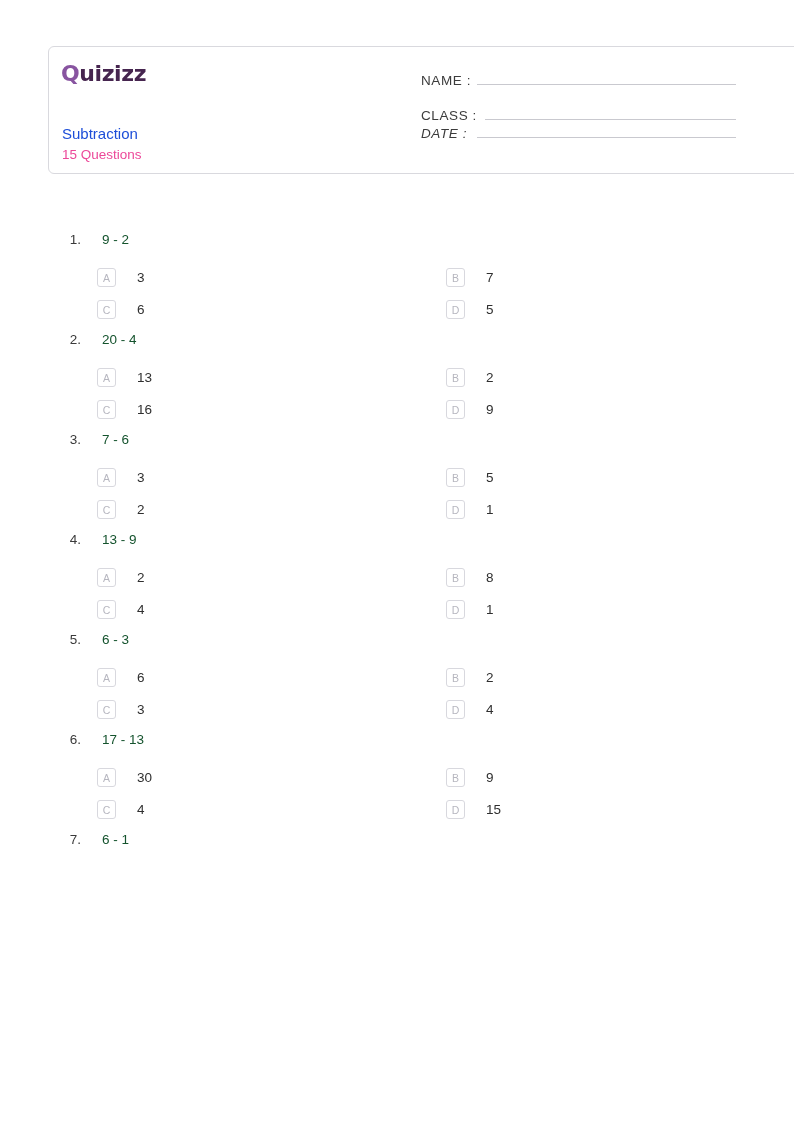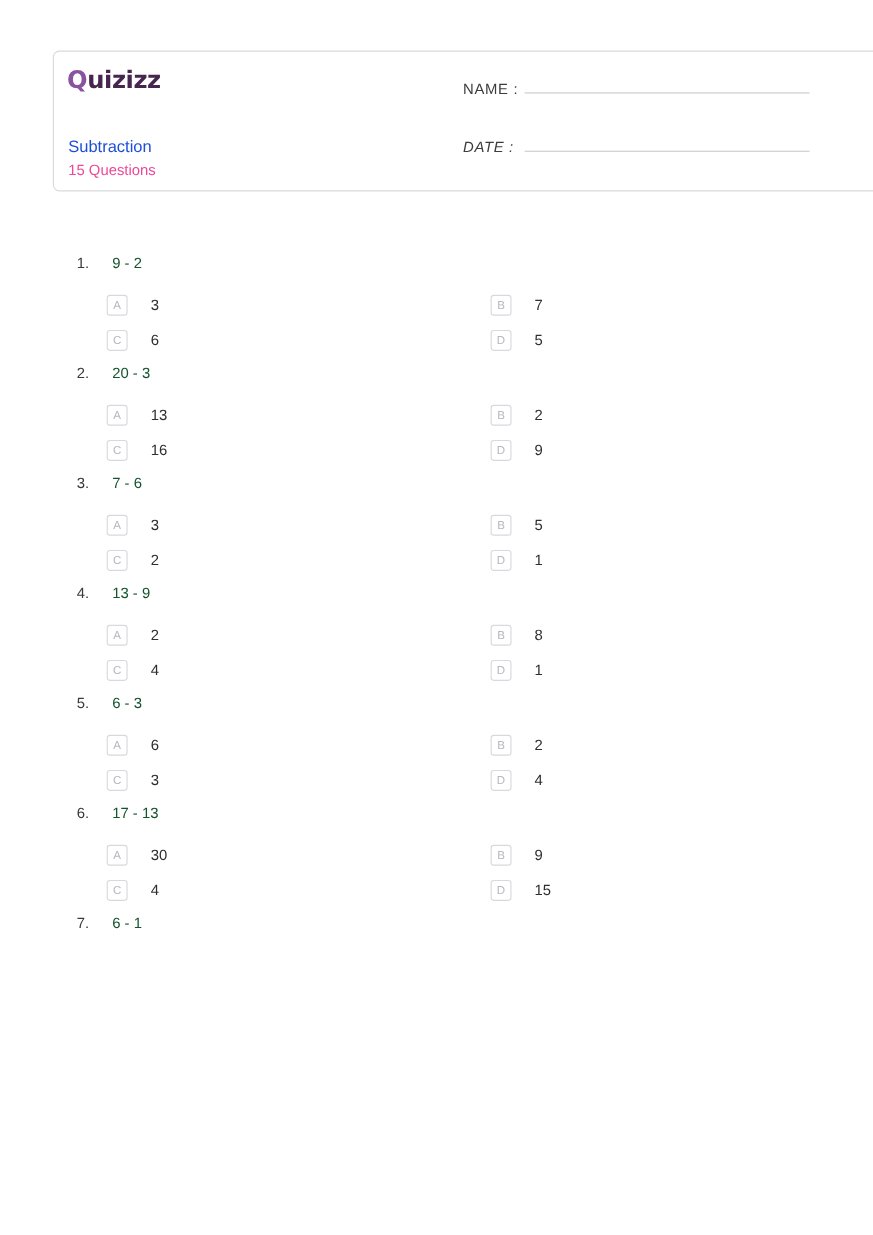--- a/index.html
+++ b/index.html
@@ -156,20 +156,24 @@
   <div class="header-card">
     <div class="brand"><span class="q-dot">Q</span><span>uizizz</span></div>
 
     <div class="title">Subtraction</div>
     <div class="subtitle">15 Questions</div>
 
     <div class="field-row r1">
       <span class="field-label">NAME :</span>
       <span class="field-line"></span>
     </div>
+    <div class="field-row r2">
+      <span class="field-label">CLASS :</span>
+      <span class="field-line"></span>
+    </div>
     <div class="field-row r3">
       <span class="field-label">DATE  :</span>
       <span class="field-line"></span>
     </div>
   </div>
 
   <div class="questions">
       <div class="question">
         <div class="q-head">
           <span class="q-num">1.</span>
@@ -190,21 +194,21 @@
           </div>
           <div class="choice col-b">
             <span class="choice-badge">D</span>
             <span class="choice-text">5</span>
           </div>
         </div>
       </div>
       <div class="question">
         <div class="q-head">
           <span class="q-num">2.</span>
-          <span class="q-text">20 - 3</span>
+          <span class="q-text">20 - 4</span>
         </div>
         <div class="choices">
           <div class="choice col-a">
             <span class="choice-badge">A</span>
             <span class="choice-text">13</span>
           </div>
           <div class="choice col-b">
             <span class="choice-badge">B</span>
             <span class="choice-text">2</span>
           </div>

